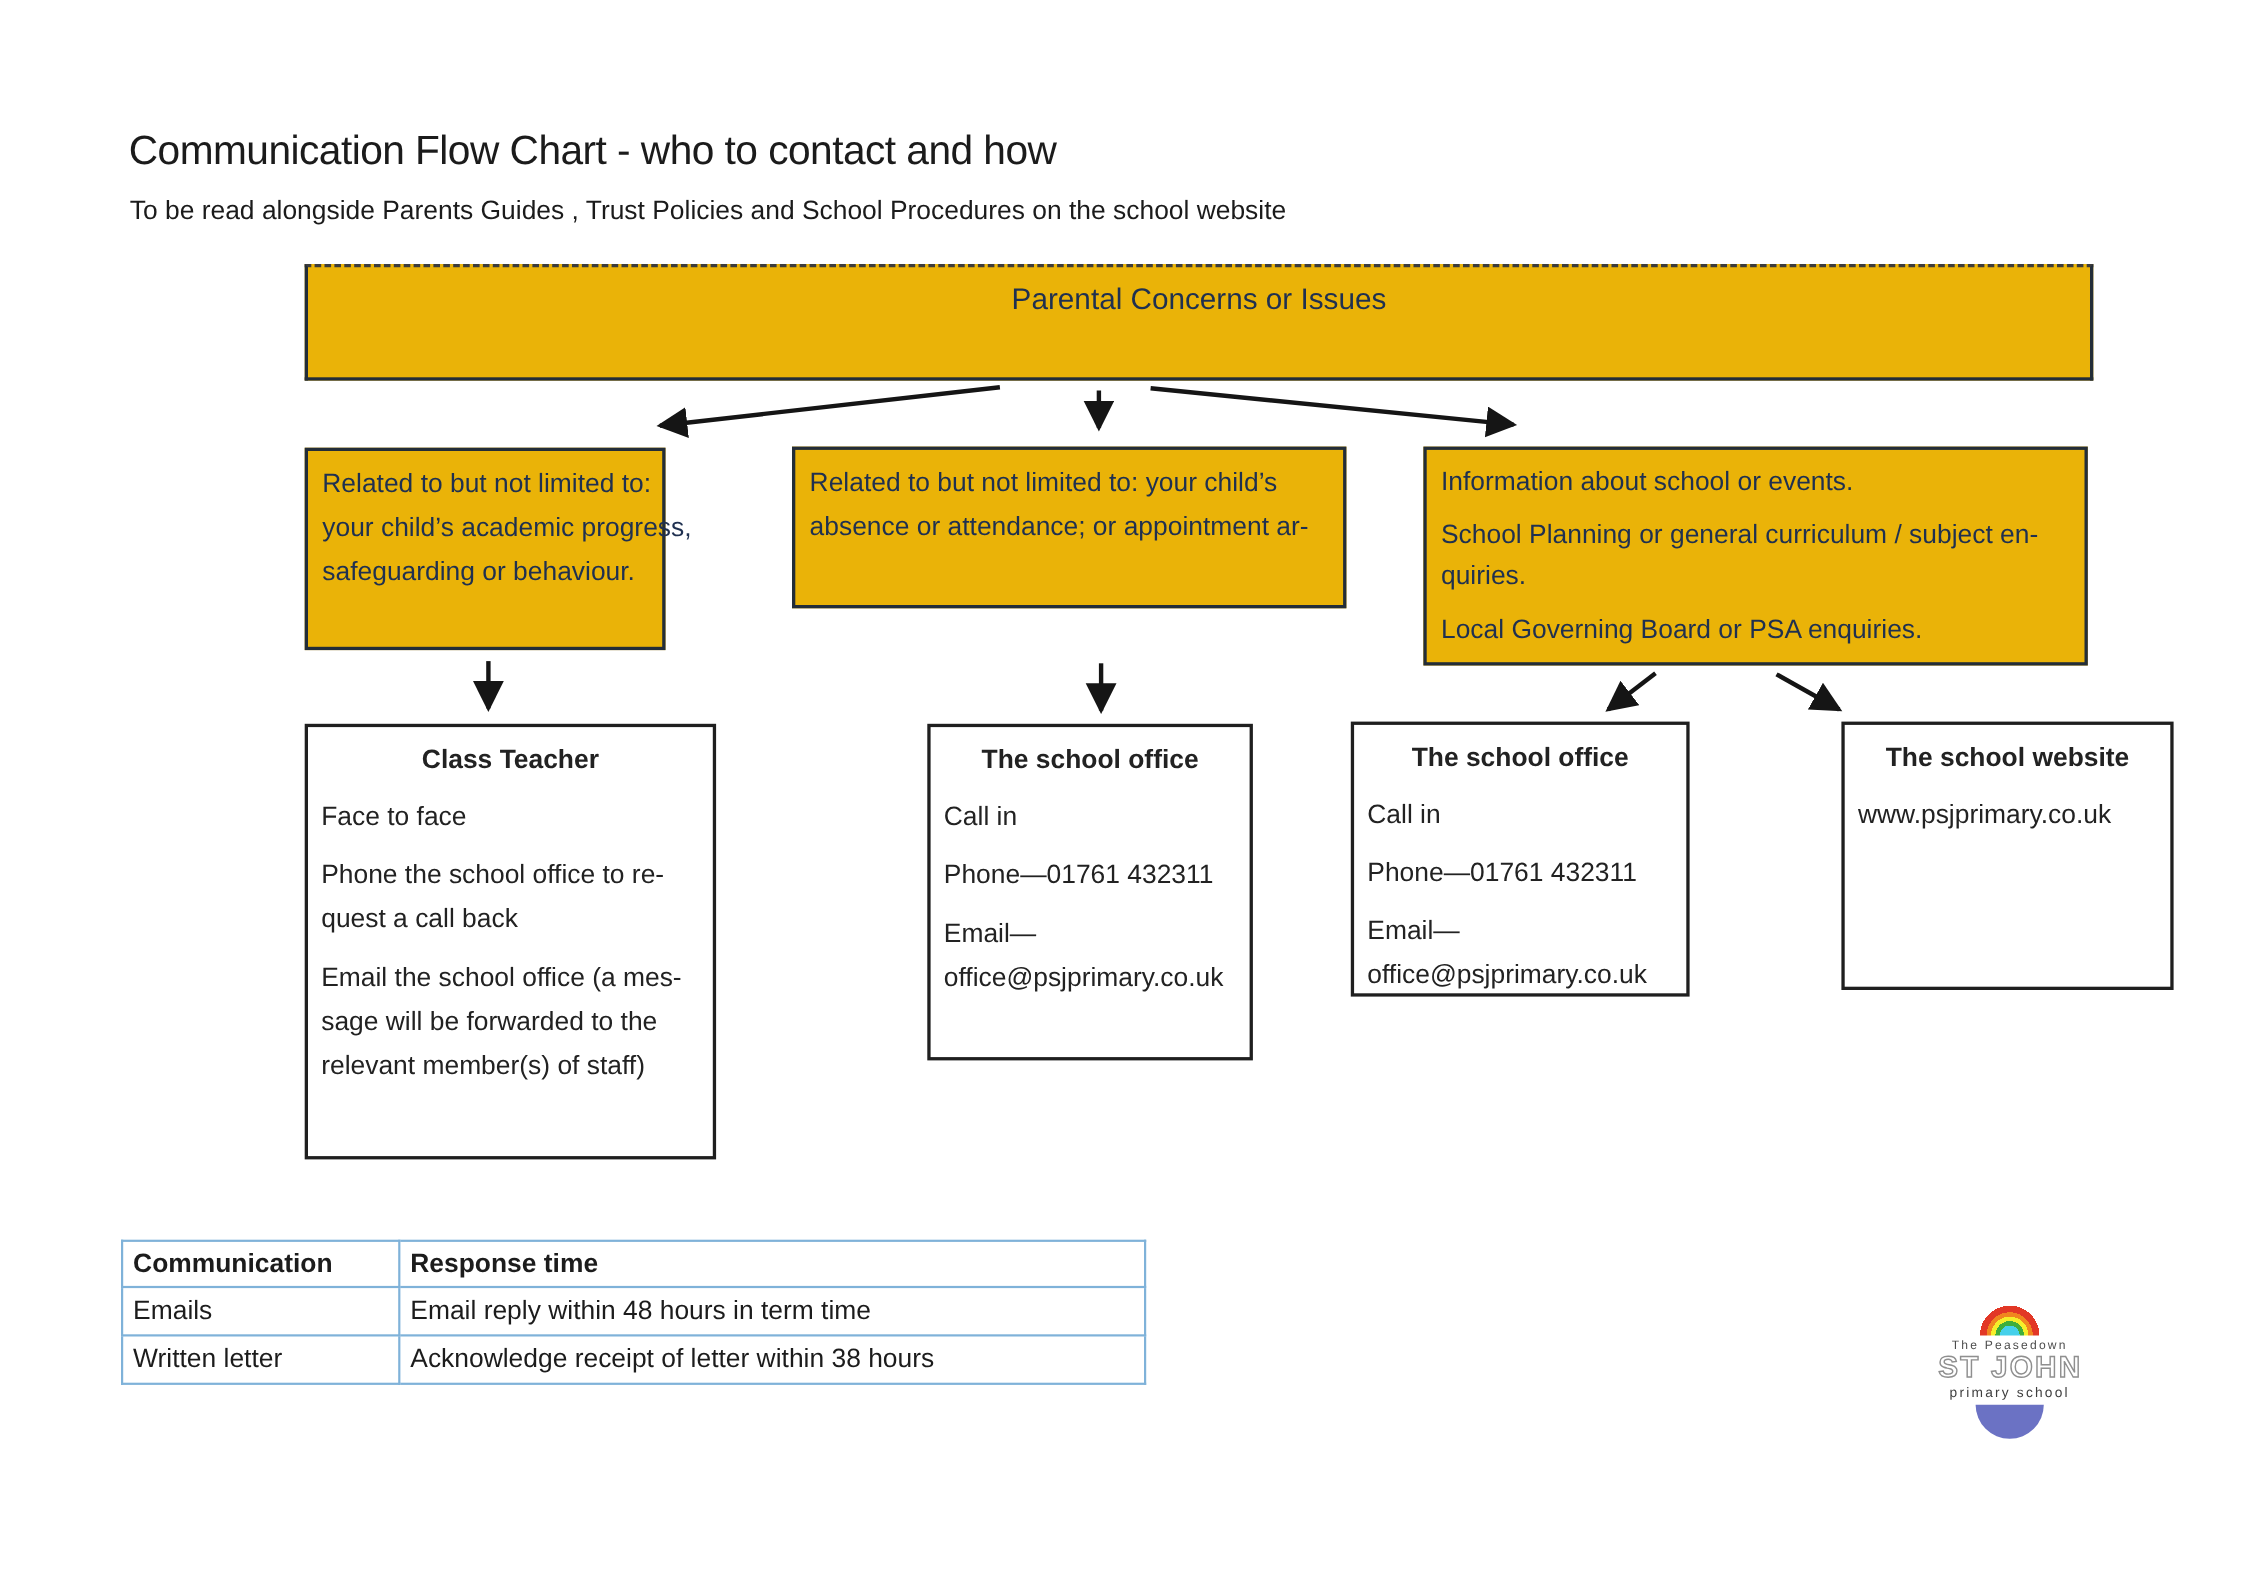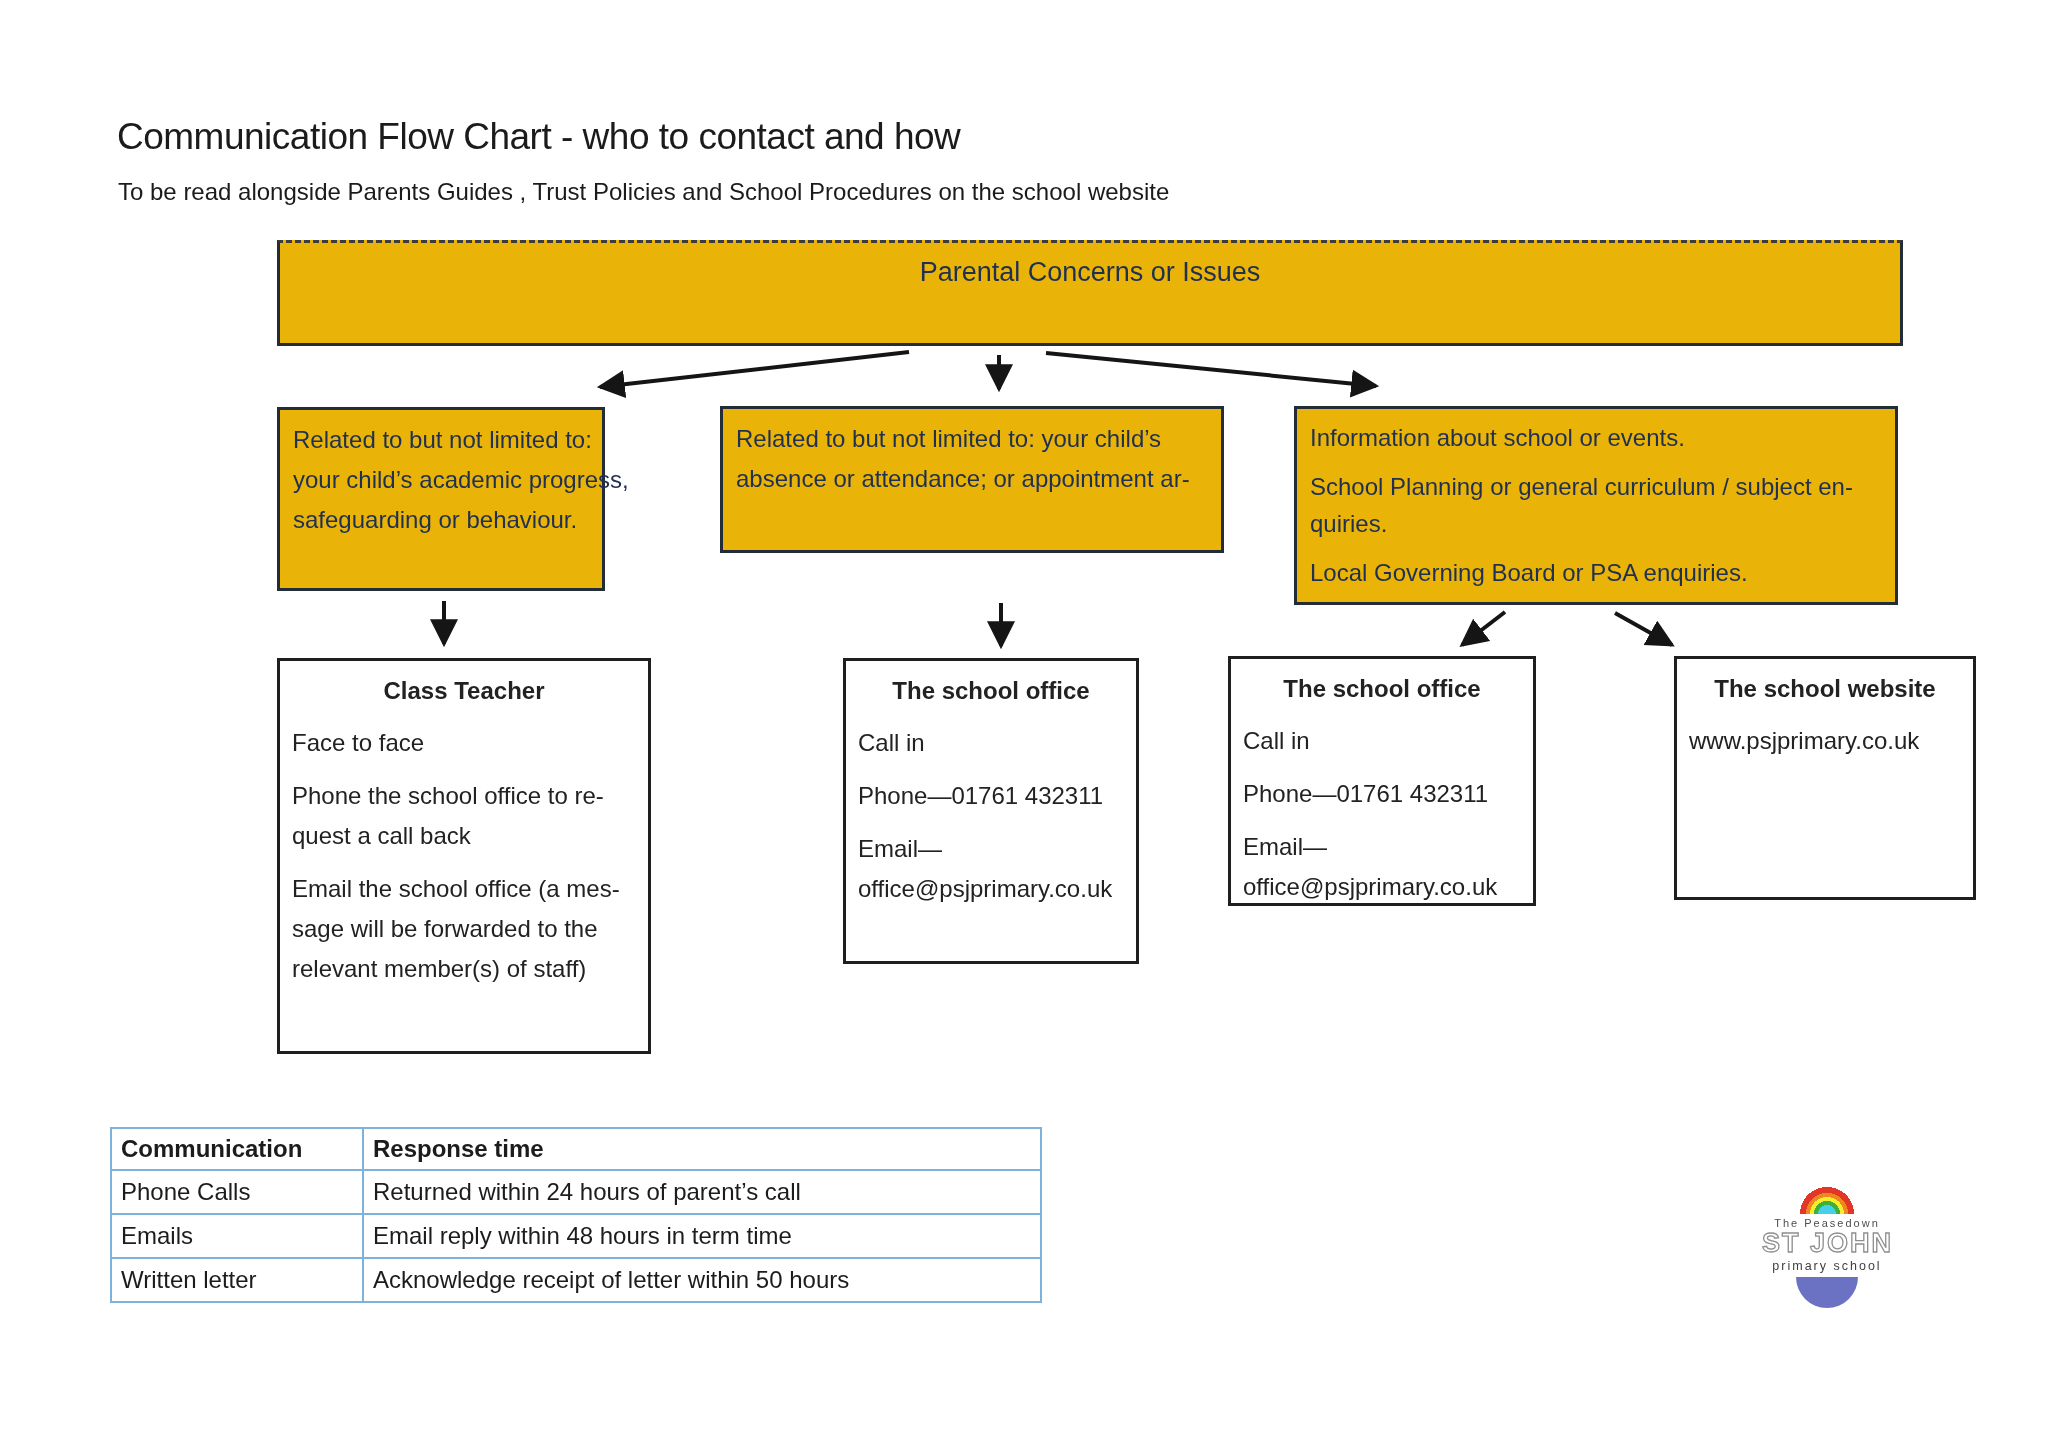--- a/index.html
+++ b/index.html
@@ -137,30 +137,26 @@
 
   <table id="resp-table" class="abs">
     <thead>
       <tr>
         <th class="col-comm">Communication</th>
         <th class="col-resp">Response time</th>
       </tr>
     </thead>
     <tbody>
       <tr>
-        <td>Phone Calls</td>
-        <td>Returned within 24 hours of parent’s call</td>
-      </tr>
-      <tr>
         <td>Emails</td>
         <td>Email reply within 48 hours in term time</td>
       </tr>
       <tr>
         <td>Written letter</td>
-        <td>Acknowledge receipt of letter within 50 hours</td>
+        <td>Acknowledge receipt of letter within 38 hours</td>
       </tr>
     </tbody>
   </table>
 
   <div id="logo" class="abs">
     <div id="logo-rainbow"></div>
     <div id="logo-line1">The Peasedown</div>
     <div id="logo-line2">ST JOHN</div>
     <div id="logo-line3">primary school</div>
     <div id="logo-halfcircle"></div>

